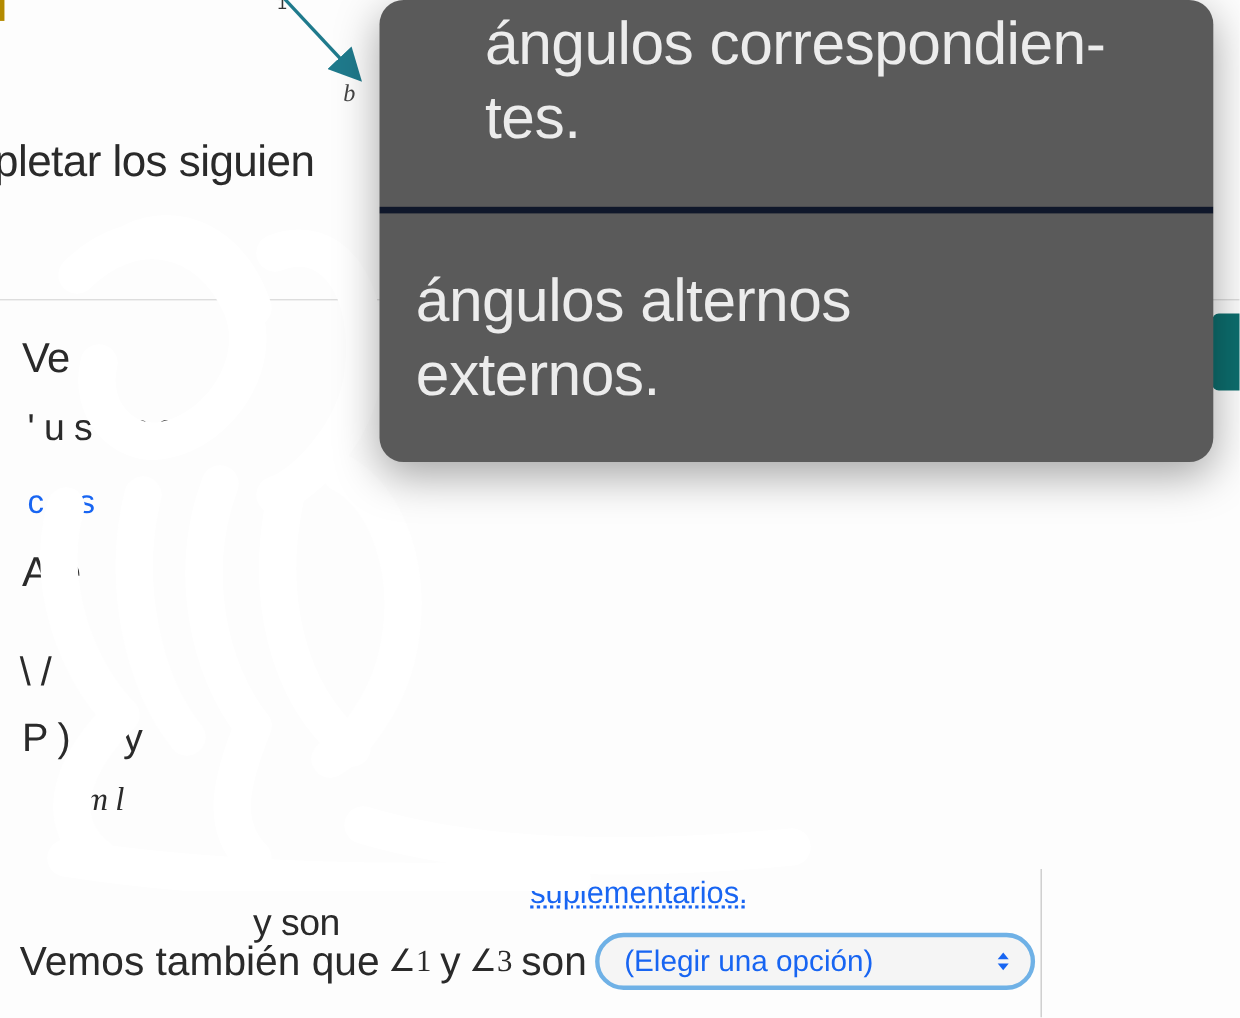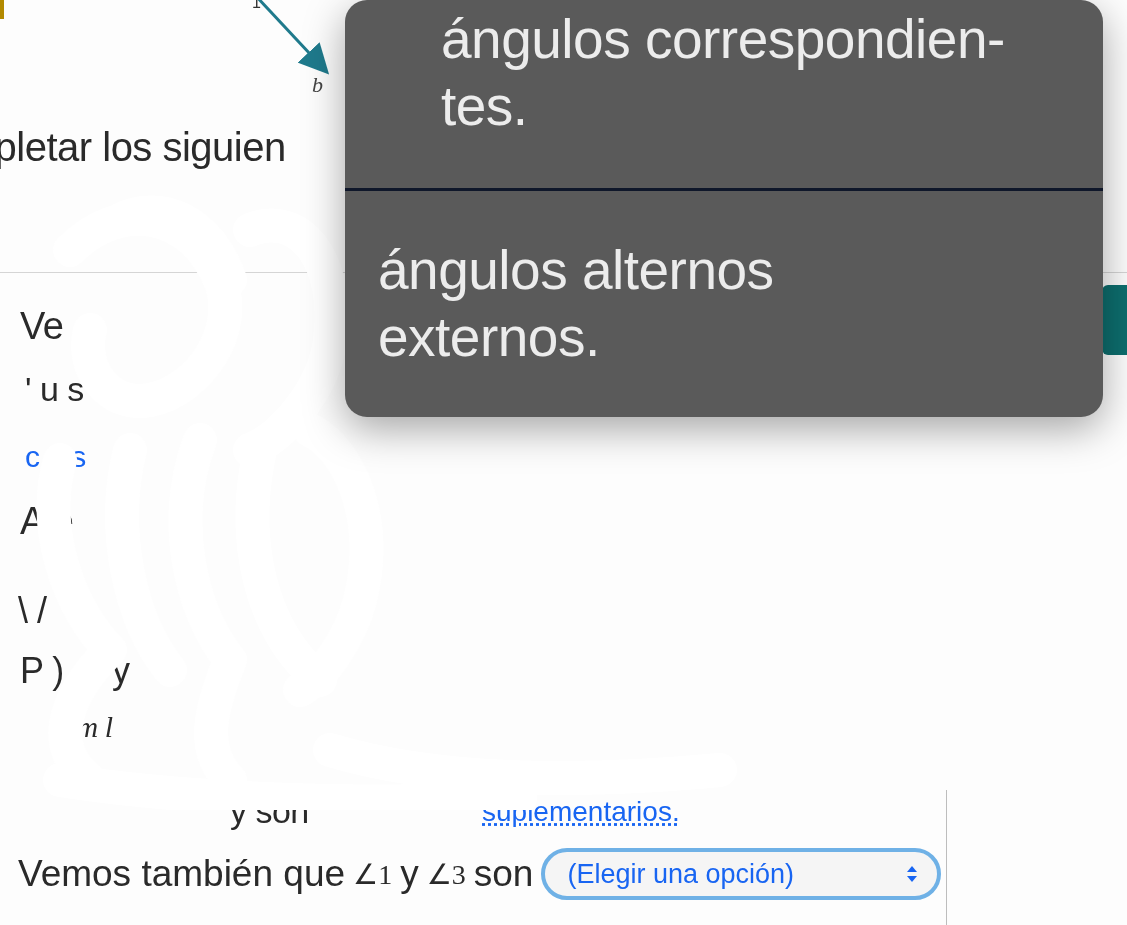--- a/index.html
+++ b/index.html
@@ -50,21 +50,21 @@
     letter-spacing: -0.5px;
   }
   .ot-1 { left: 20px; top: 305px; }
   .ot-2 { left: 25px; top: 370px; font-size: 34px; }
   .ot-3 { left: 25px; top: 440px; font-size: 30px; color:#1865f2; }
   .ot-4 { left: 20px; top: 500px; font-size: 38px; }
   .ot-4b { left: 250px; top: 502px; width:30px; height:30px; background:#f7e9b8; border:2px solid #b38a00; }
   .ot-5 { left: 18px; top: 590px; font-size: 36px; }
   .ot-6 { left: 20px; top: 650px; font-size: 36px; }
   .ot-7 { left: 50px; top: 710px; font-size: 30px; font-style: italic; font-family: Georgia, serif;}
-  .ot-8 { left: 230px; top: 792px; font-size: 34px; }
+  .ot-8 { left: 230px; top: 820px; font-size: 34px; }
   .supl-link { position:absolute; left: 482px; top: 796px; font-size: 28px; color:#1865f2; text-decoration: underline dotted; }
 
   .bottom-line {
     position: absolute;
     left: 18px;
     top: 848px;
     font-size: 37px;
     color: #2a2a2a;
     display: flex;
     align-items: center;
@@ -136,21 +136,21 @@
     border-radius: 22px;
     overflow: hidden;
     box-shadow: 0 12px 40px rgba(0,0,0,0.35);
   }
   .popover-item {
     padding: 46px 96px 48px 96px;
     color: #ececec;
     font-size: 55px;
     line-height: 1.22;
     letter-spacing: -0.5px;
-    border-bottom: 3px solid #0f172a;
+    border-bottom: 6px solid #0f172a;
     cursor: pointer;
   }
   .popover-item:first-child { padding-top: 6px; }
   .popover-item:last-child { border-bottom: none; padding-bottom: 46px; padding-left: 33px; }
 </style>
 </head>
 <body>
 
 <div class="page">
 

